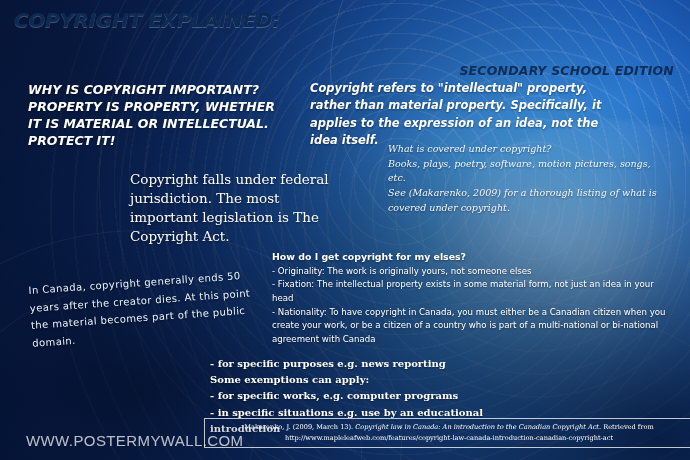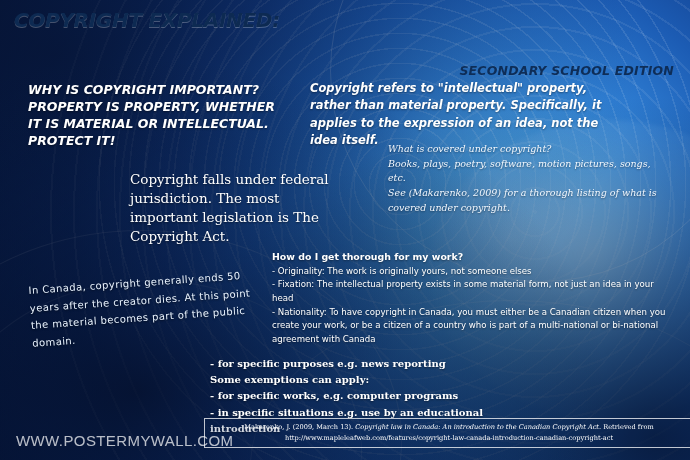--- a/index.html
+++ b/index.html
@@ -207,21 +207,21 @@
     padding: 3px 5px 4px 5px;
     font-family: "DejaVu Serif", serif;
     font-size: 6.6px;
     line-height: 1.62;
     color: #ffffff;
     text-align: center;
     background: rgba(10,38,86,0.18);
   }
   .citation .ital { font-style: italic; text-align: right; }
   .watermark {
-    left: 16px;
+    left: 26px;
     top: 432px;
     font-family: "Liberation Sans", sans-serif;
     font-size: 15px;
     letter-spacing: 0.4px;
     color: rgba(255,255,255,0.72);
   }
   .line { display: block; }
 </style>
 </head>
 <body>
@@ -248,21 +248,21 @@
 
   <div class="tx covered">
     <span class="line">What is covered under copyright?</span>
     <span class="line">Books, plays, poetry, software, motion pictures, songs, etc.</span>
     <span class="line">See (Makarenko, 2009) for a thorough listing of what is covered under copyright.</span>
   </div>
 
   <div class="tx federal">Copyright falls under federal jurisdiction. The most important legislation is The Copyright Act.</div>
 
   <div class="tx howto">
-    <span class="line q">How do I get thorough for my work?</span>
+    <span class="line q">How do I get copyright for my elses?</span>
     <span class="line">- Originality: The work is originally yours, not someone elses</span>
     <span class="line">- Fixation: The intellectual property exists in some material form, not just an idea in your head</span>
     <span class="line">- Nationality: To have copyright in Canada, you must either be a Canadian citizen when you create your work, or be a citizen of a country who is part of a multi-national or bi-national agreement with Canada</span>
   </div>
 
   <div class="tx canada">In Canada, copyright generally ends 50 years after the creator dies. At this point the material becomes part of the public domain.</div>
 
   <div class="tx exempt">
     <span class="line">- for specific purposes e.g. news reporting</span>
     <span class="line">Some exemptions can apply:</span>

